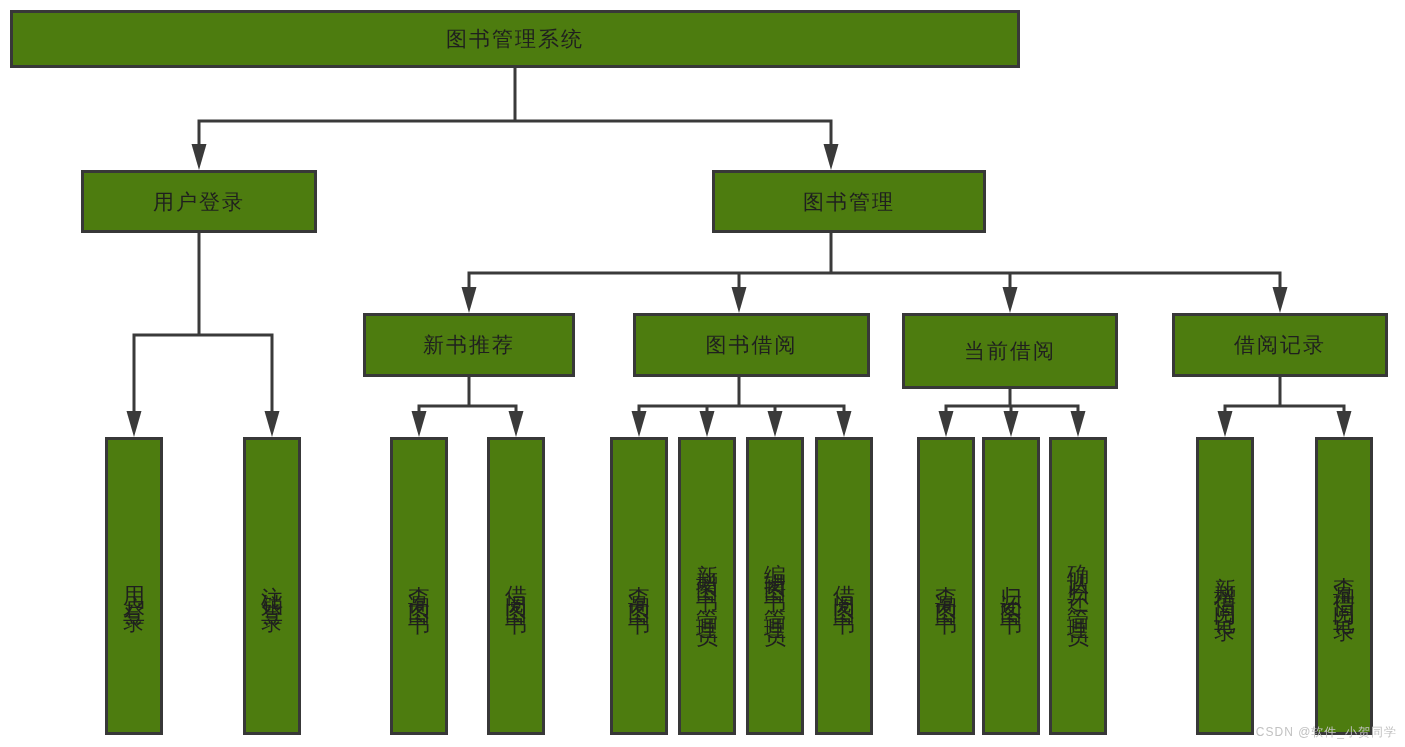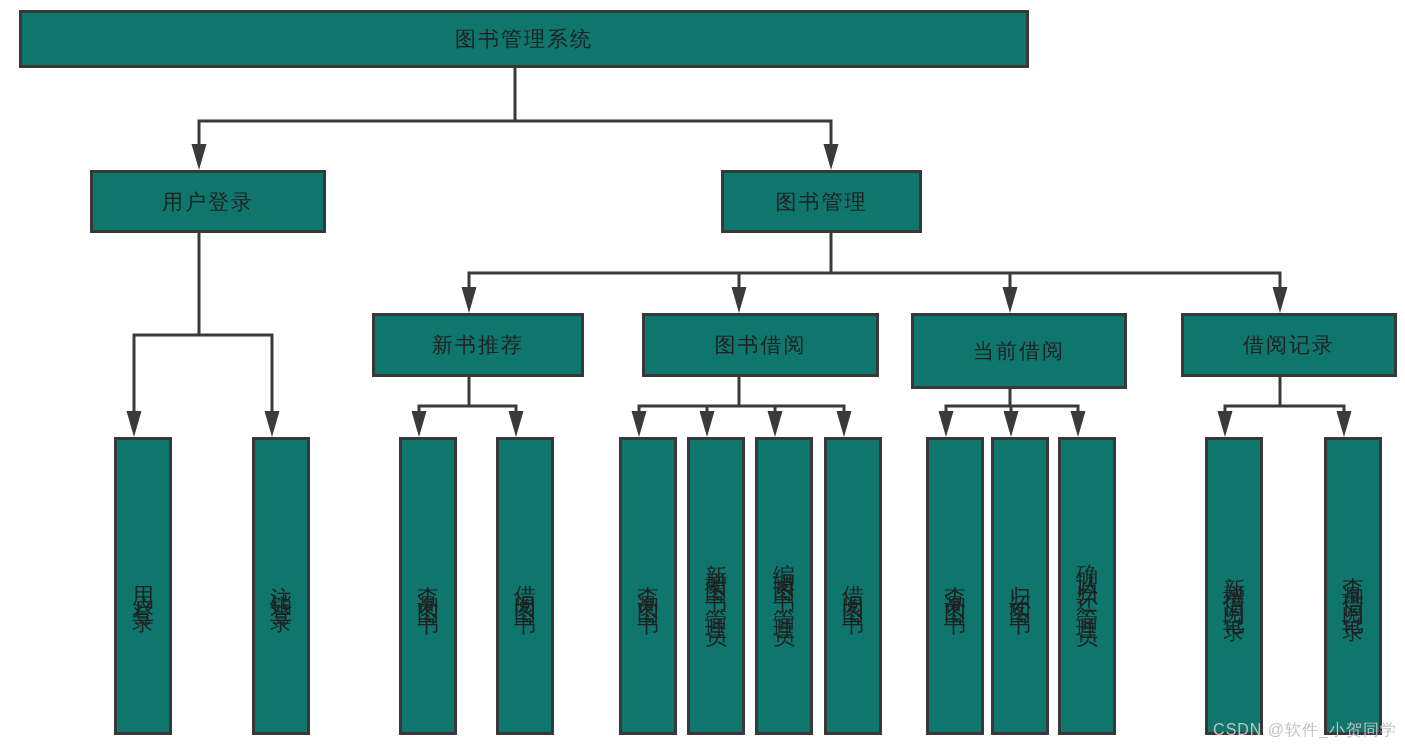--- a/index.html
+++ b/index.html
@@ -13,35 +13,34 @@
   body{
     width:1405px;height:747px;background:var(--bg);
     font-family:"Liberation Sans","DejaVu Sans",sans-serif;
     position:relative;overflow:hidden;
   }
   #canvas{position:absolute;inset:0;width:1405px;height:747px;}
   svg.connectors{position:absolute;left:0;top:0;z-index:1;}
   svg.connectors path{stroke:var(--line);stroke-width:3;fill:none;}
   svg.connectors polygon{fill:var(--line);stroke:none;}
   .box{
-    position:absolute;z-index:2;background:#0f766e;
+    position:absolute;z-index:2;background:#4d7c0f;
     border:3px solid var(--border);box-sizing:border-box;
     display:flex;align-items:center;justify-content:center;
     color:var(--text);
-    margin-left:9px;
   }
   .h{font-size:21px;letter-spacing:2px;white-space:nowrap;}
   .v{
     font-size:22px;letter-spacing:9px;
     writing-mode:vertical-rl;text-orientation:mixed;
     line-height:1;
   }
   .watermark{
     position:absolute;z-index:5;right:8px;bottom:6px;
-    font-size:16px;letter-spacing:1px;color:var(--watermark);
+    font-size:12px;letter-spacing:1px;color:var(--watermark);
     white-space:nowrap;
   }
 </style>
 </head>
 <body>
 
 <div id="canvas">
 
   <svg class="connectors" width="1405" height="747" viewBox="0 0 1405 747">
 
@@ -78,21 +77,21 @@
       <polygon points="1003.5 411, 1018.5 411, 1011 437"></polygon>
       <polygon points="1070.5 411, 1085.5 411, 1078 437"></polygon>
       <polygon points="1217.5 411, 1232.5 411, 1225 437"></polygon>
       <polygon points="1336.5 411, 1351.5 411, 1344 437"></polygon>
     </g>
   </svg>
 
   <div class="box h" style="left:10px;top:10px;width:1010px;height:58px">图书管理系统</div>
 
   <div class="box h" style="left:81px;top:170px;width:236px;height:63px">用户登录</div>
-  <div class="box h" style="left:712px;top:170px;width:201px;height:63px">图书管理</div>
+  <div class="box h" style="left:712px;top:170px;width:274px;height:63px">图书管理</div>
 
   <div class="box h" style="left:363px;top:313px;width:212px;height:64px">新书推荐</div>
   <div class="box h" style="left:633px;top:313px;width:237px;height:64px">图书借阅</div>
   <div class="box h" style="left:902px;top:313px;width:216px;height:76px">当前借阅</div>
   <div class="box h" style="left:1172px;top:313px;width:216px;height:64px">借阅记录</div>
 
   <div class="box v" style="left:105px;top:437px;width:58px;height:298px">用户登录</div>
   <div class="box v" style="left:243px;top:437px;width:58px;height:298px">注销登录</div>
 
   <div class="box v" style="left:390px;top:437px;width:58px;height:298px">查询图书</div>

